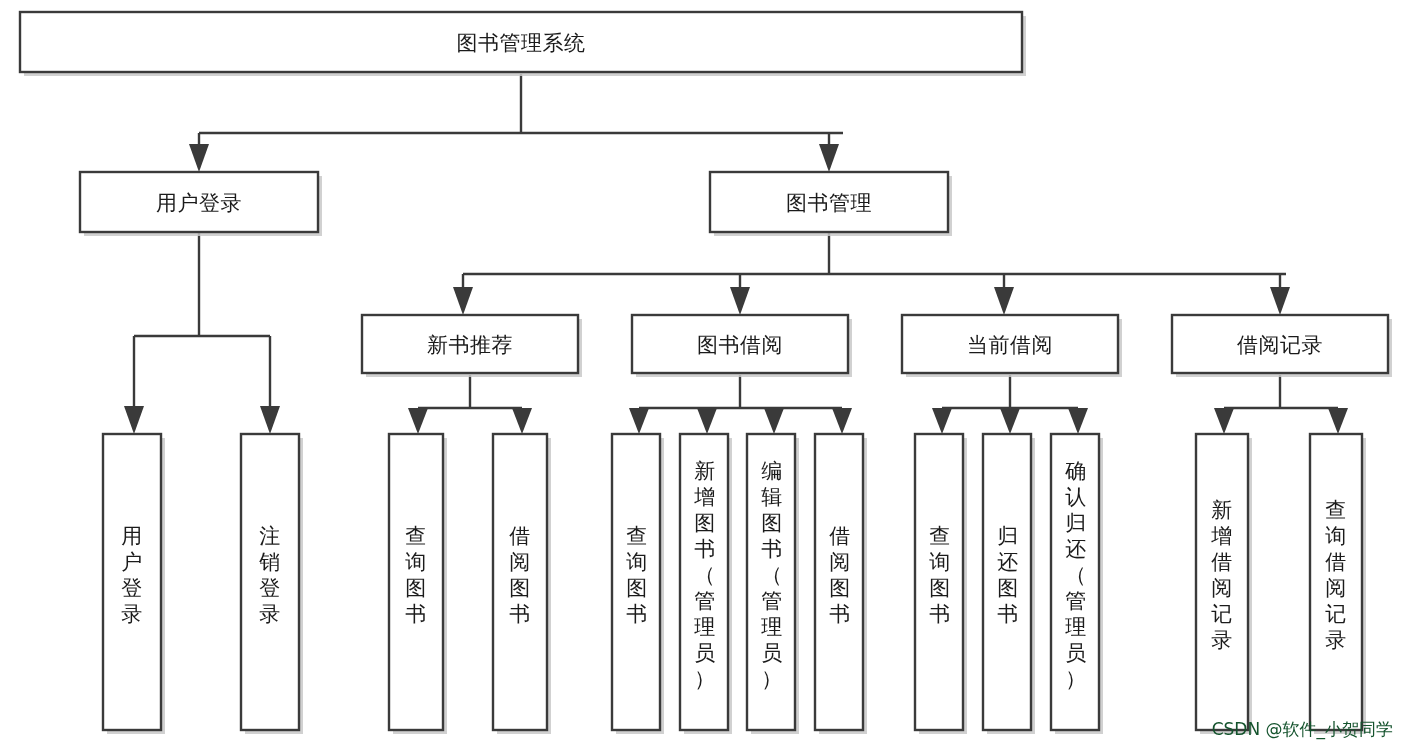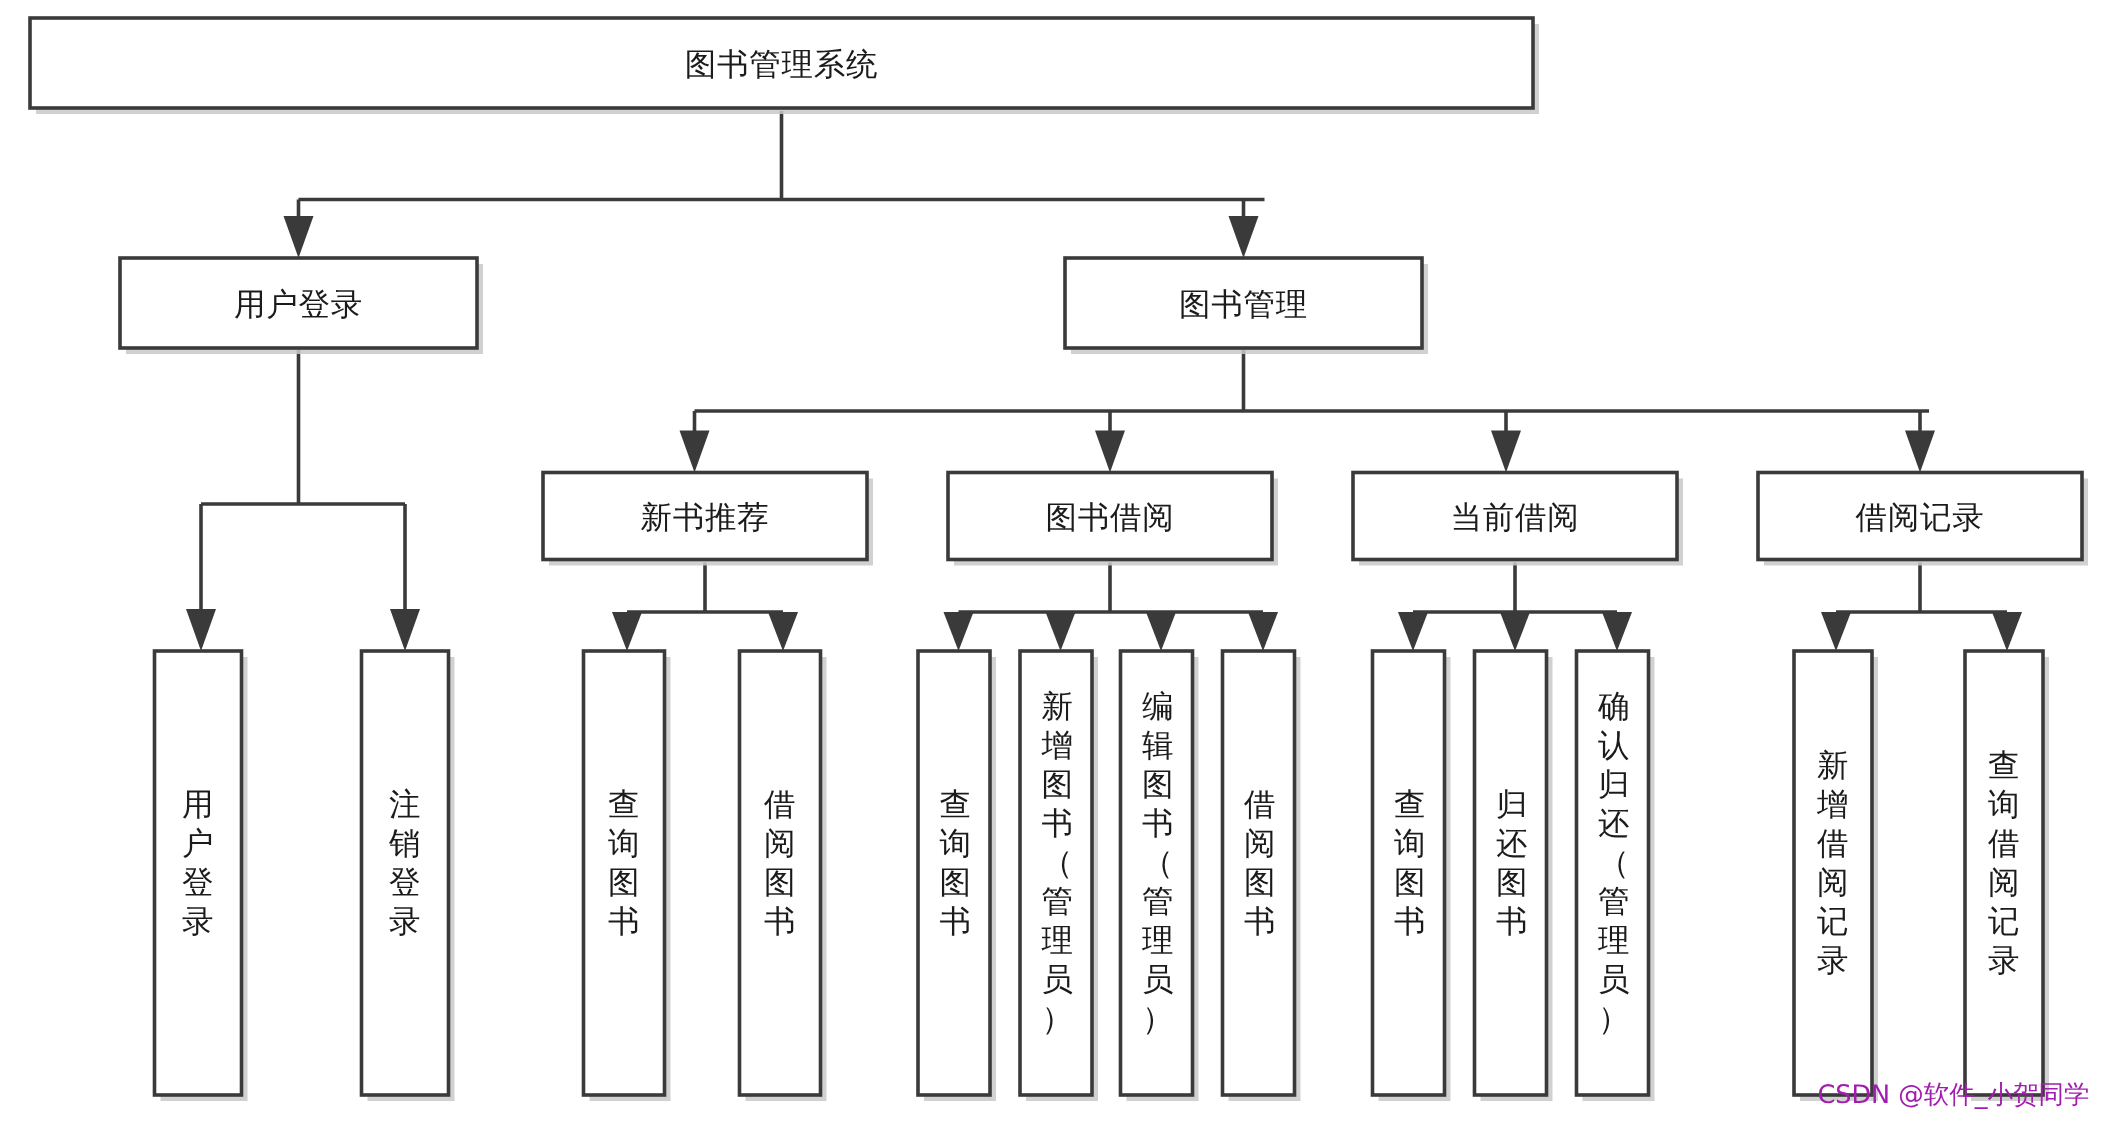--- a/index.html
+++ b/index.html
@@ -55,21 +55,21 @@
     stroke-linecap: butt;
   }
   .arrow-head {
     fill: #3a3a3a;
     stroke: none;
   }
   .watermark {
     position: absolute;
     right: 12px;
     bottom: 6px;
-    color: #a21caf;
+    color: #14532d;
     font-size: 17px;
     font-family: "DejaVu Sans", "Liberation Sans", sans-serif;
     white-space: nowrap;
     pointer-events: none;
     user-select: none;
   }
 </style>
 </head>
 <body>
 

